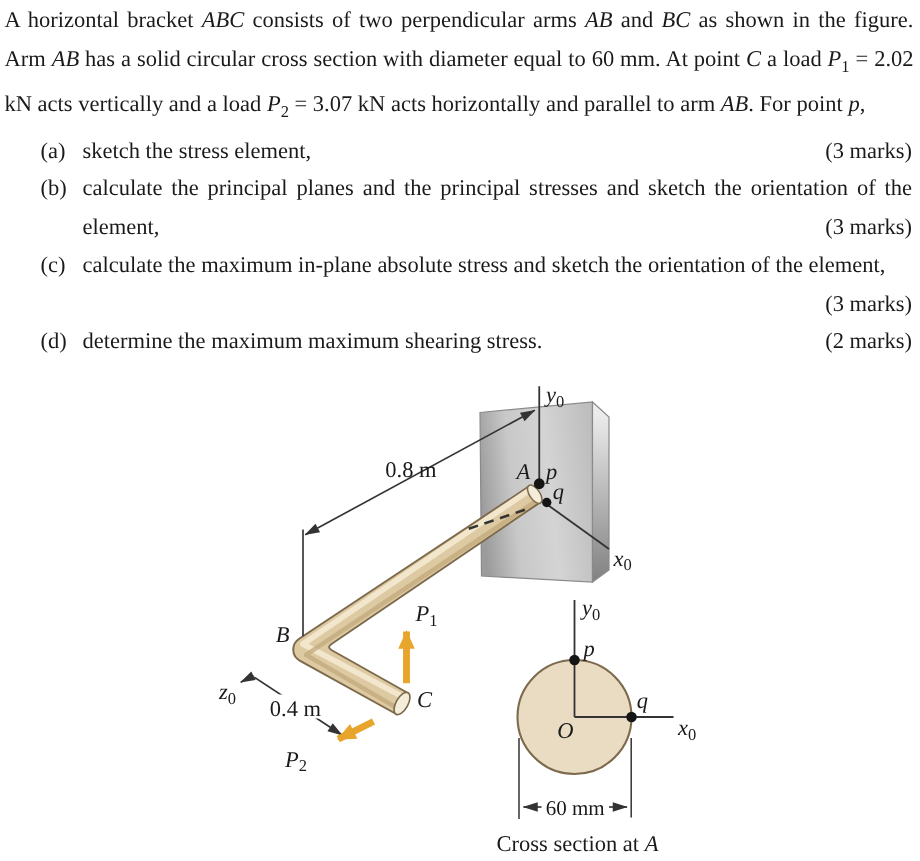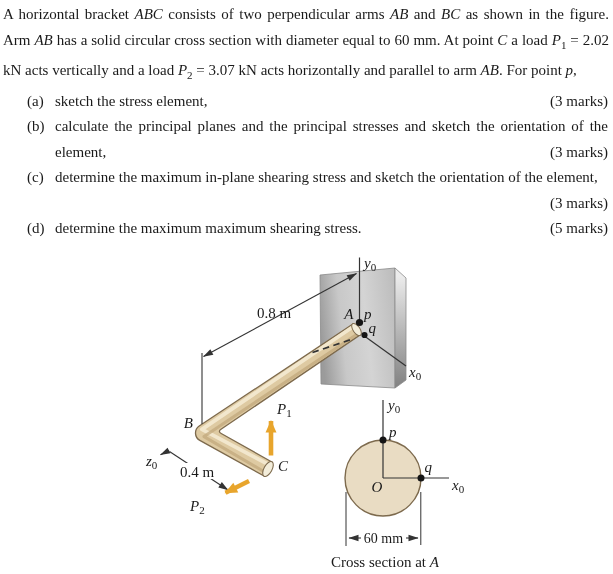--- a/index.html
+++ b/index.html
@@ -36,28 +36,28 @@
     </div>
 
     <div class="item">
       <span class="item-label">(b)</span>
       <div class="item-text">calculate the principal planes and the principal stresses and sketch the orientation of the element,</div>
       <span class="item-marks">(3 marks)</span>
     </div>
 
     <div class="item">
       <span class="item-label">(c)</span>
-      <div class="item-text">determine the maximum in-plane shearing stress and sketch the orientation of the element,</div>
+      <div class="item-text">calculate the maximum in-plane absolute stress and sketch the orientation of the element,</div>
     </div>
     <div class="marks-row">(3 marks)</div>
 
     <div class="item">
       <span class="item-label">(d)</span>
       <div class="item-text">determine the maximum maximum shearing stress.</div>
-      <span class="item-marks">(5 marks)</span>
+      <span class="item-marks">(2 marks)</span>
     </div>
   </div>
 
   <svg width="613" height="574" viewBox="0 0 613 574">
     <defs>
       <linearGradient id="wallFront" gradientUnits="userSpaceOnUse" x1="320" y1="330" x2="398" y2="322">
         <stop offset="0" stop-color="#9b9b9b"></stop>
         <stop offset="0.28" stop-color="#c8c8c8"></stop>
         <stop offset="0.6" stop-color="#d4d4d4"></stop>
         <stop offset="1" stop-color="#bdbdbd"></stop>

